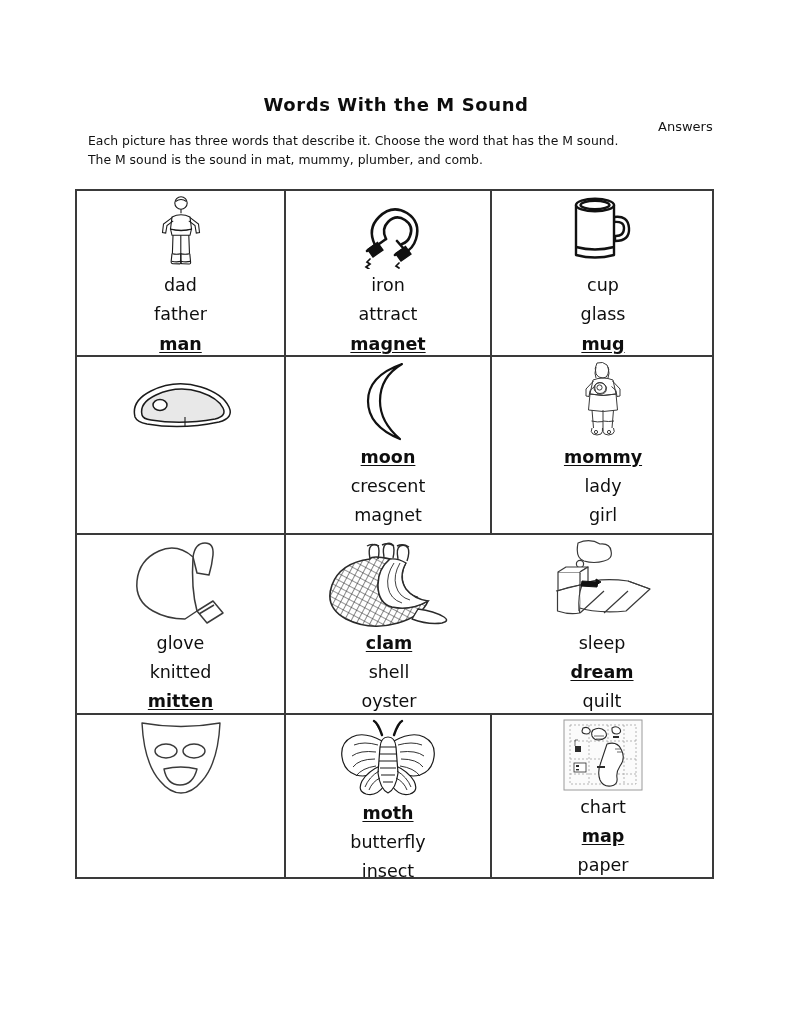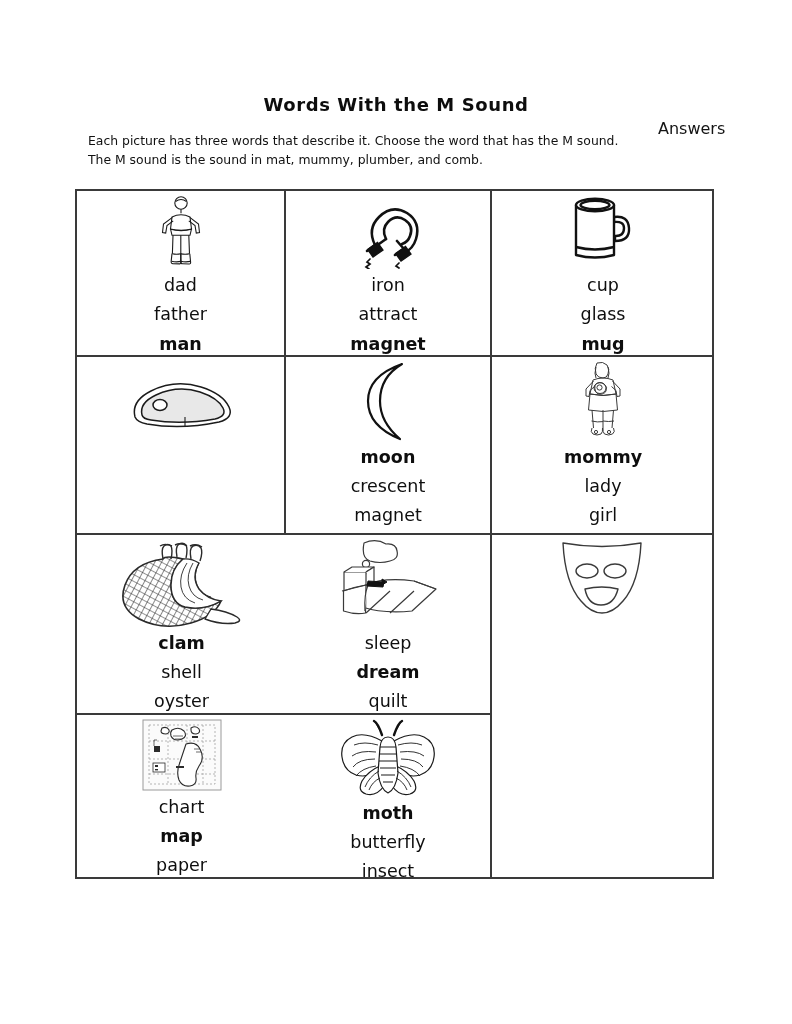--- a/index.html
+++ b/index.html
@@ -47,21 +47,21 @@
     width: 540px;
     text-align: left;
     font-size: 12.4px;
     line-height: 1.5;
     color: #111111;
   }
   .answers-label {
     position: absolute;
     left: 658px;
     top: 119px;
-    font-size: 16px;
+    font-size: 13px;
     color: #141414;
     font-weight: normal;
   }
 
   
   .grid {
     position: absolute;
     left: 75px;
     top: 189px;
     width: 639px;
@@ -101,20 +101,21 @@
     gap: 1px;
   }
   .word {
     font-size: 17.5px;
     line-height: 1.62;
     color: #0e0e0e;
     white-space: nowrap;
   }
   .word.answer {
     font-weight: bold;
+    text-decoration: underline;
     text-underline-offset: 2px;
   }
 
   
   .r1 .art { height: 74px; }
   .r2 .art { height: 80px; }
   .r3 .art { height: 88px; }
   .r4 .art { height: 80px; }
   .r2 .words .word, .r3 .words .word, .r4 .words .word { line-height: 1.6; }
 </style>
@@ -252,20 +253,37 @@
           </g>
         </svg>
       </div>
       <div class="words">
         <div class="word answer">mommy</div>
         <div class="word">lady</div>
         <div class="word">girl</div>
       </div>
     </div>
 
+    <div class="cell r3">
+      <div class="art">
+        <svg width="104" height="88" viewBox="0 0 104 88">
+          <g fill="#ffffff" stroke="#3a3a3a" stroke-width="1.5" stroke-linejoin="round">
+            <path d="M64 18 q2 -14 12 -14 q9 0 8 12 q-1 10 -4 20 l-12 -2 z"></path>
+            <path d="M64 18 q-16 -14 -34 -6 q-20 9 -22 30 q-2 20 16 30 q14 8 32 8 l12 -8 q-6 -22 -4 -54 z"></path>
+            <path d="M68 72 l16 -10 l10 12 l-16 10 z"></path>
+            <path d="M70 75 l15 -9"></path>
+          </g>
+        </svg>
+      </div>
+      <div class="words">
+        <div class="word">glove</div>
+        <div class="word">knitted</div>
+        <div class="word answer">mitten</div>
+      </div>
+    </div>
 
     <div class="cell r3 lastcol">
       <div class="art">
         <svg width="126" height="88" viewBox="0 0 126 88">
           <defs>
             <pattern id="clamhatch" width="6" height="6" patternUnits="userSpaceOnUse" patternTransform="rotate(28)">
               <path d="M0 0 v6 M0 0 h6" stroke="#2a2a2a" stroke-width="1.1" fill="none"></path>
             </pattern>
           </defs>
           <g fill="none" stroke="#2a2a2a" stroke-width="1.4" stroke-linejoin="round">
@@ -326,20 +344,50 @@
           <g fill="#ffffff" stroke="#3a3a3a" stroke-width="1.4" stroke-linejoin="round">
             <path d="M6 4 q39 7 78 0 q-2 40 -18 58 q-10 12 -21 12 q-11 0 -21 -12 q-16 -18 -18 -58 z"></path>
             <ellipse cx="30" cy="32" rx="11" ry="7"></ellipse>
             <ellipse cx="58" cy="32" rx="11" ry="7"></ellipse>
             <path d="M28 50 q17 -4 33 0 q-4 16 -17 16 q-13 0 -16 -16 z"></path>
           </g>
         </svg>
       </div>
     </div>
 
+    <div class="cell r4 lastrow">
+      <div class="art">
+        <svg width="100" height="78" viewBox="0 0 100 78">
+          <g fill="#111111" stroke="#111111" stroke-width="2.4" stroke-linecap="round">
+            <path d="M44 16 q-4 -12 -8 -14"></path>
+            <path d="M56 16 q4 -12 8 -14"></path>
+          </g>
+          <g fill="#ffffff" stroke="#1b1b1b" stroke-width="1.2" stroke-linejoin="round">
+            <path d="M44 22 q-18 -10 -30 -4 q-12 6 -10 20 q2 14 14 18 q14 4 26 -8 z"></path>
+            <path d="M56 22 q18 -10 30 -4 q12 6 10 20 q-2 14 -14 18 q-14 4 -26 -8 z"></path>
+            <path d="M44 46 q-14 6 -20 16 q-5 10 4 13 q10 3 18 -8 z"></path>
+            <path d="M56 46 q14 6 20 16 q5 10 -4 13 q-10 3 -18 -8 z"></path>
+            <path d="M50 18 q7 0 8 10 l2 26 q-2 16 -10 20 q-8 -4 -10 -20 l2 -26 q1 -10 8 -10 z"></path>
+            <path d="M42 28 h16 M41 35 h18 M41 42 h18 M42 49 h16 M43 56 h14 M45 63 h10"></path>
+          </g>
+          <g fill="none" stroke="#1b1b1b" stroke-width="0.9">
+            <path d="M40 26 q-14 -4 -24 0 M38 33 q-16 -2 -24 4 M37 40 q-16 0 -22 8 M38 47 q-14 2 -20 10"></path>
+            <path d="M60 26 q14 -4 24 0 M62 33 q16 -2 24 4 M63 40 q16 0 22 8 M62 47 q14 2 20 10"></path>
+            <path d="M41 52 q-10 6 -14 16 M42 59 q-8 4 -11 12"></path>
+            <path d="M59 52 q10 6 14 16 M58 59 q8 4 11 12"></path>
+          </g>
+        </svg>
+      </div>
+      <div class="words">
+        <div class="word answer">moth</div>
+        <div class="word">butterfly</div>
+        <div class="word">insect</div>
+      </div>
+    </div>
+
     <div class="cell r4 lastrow lastcol">
       <div class="art">
         <svg width="80" height="72" viewBox="0 0 80 72">
           <rect x="1" y="1" width="78" height="70" fill="#fbfbfb" stroke="#9a9a9a" stroke-width="1"></rect>
           <g stroke="#9a9a9a" stroke-width="0.7" stroke-dasharray="2 2" fill="none">
             <rect x="7" y="6" width="66" height="59"></rect>
             <path d="M7 22 h66 M7 40 h66 M7 55 h66"></path>
             <path d="M26 6 v59 M45 6 v59 M61 6 v59"></path>
           </g>
           <g fill="#ffffff" stroke="#2b2b2b" stroke-width="1.1" stroke-linejoin="round">
@@ -363,44 +411,14 @@
           </g>
         </svg>
       </div>
       <div class="words">
         <div class="word">chart</div>
         <div class="word answer">map</div>
         <div class="word">paper</div>
       </div>
     </div>
 
-    <div class="cell r4 lastrow">
-      <div class="art">
-        <svg width="100" height="78" viewBox="0 0 100 78">
-          <g fill="#111111" stroke="#111111" stroke-width="2.4" stroke-linecap="round">
-            <path d="M44 16 q-4 -12 -8 -14"></path>
-            <path d="M56 16 q4 -12 8 -14"></path>
-          </g>
-          <g fill="#ffffff" stroke="#1b1b1b" stroke-width="1.2" stroke-linejoin="round">
-            <path d="M44 22 q-18 -10 -30 -4 q-12 6 -10 20 q2 14 14 18 q14 4 26 -8 z"></path>
-            <path d="M56 22 q18 -10 30 -4 q12 6 10 20 q-2 14 -14 18 q-14 4 -26 -8 z"></path>
-            <path d="M44 46 q-14 6 -20 16 q-5 10 4 13 q10 3 18 -8 z"></path>
-            <path d="M56 46 q14 6 20 16 q5 10 -4 13 q-10 3 -18 -8 z"></path>
-            <path d="M50 18 q7 0 8 10 l2 26 q-2 16 -10 20 q-8 -4 -10 -20 l2 -26 q1 -10 8 -10 z"></path>
-            <path d="M42 28 h16 M41 35 h18 M41 42 h18 M42 49 h16 M43 56 h14 M45 63 h10"></path>
-          </g>
-          <g fill="none" stroke="#1b1b1b" stroke-width="0.9">
-            <path d="M40 26 q-14 -4 -24 0 M38 33 q-16 -2 -24 4 M37 40 q-16 0 -22 8 M38 47 q-14 2 -20 10"></path>
-            <path d="M60 26 q14 -4 24 0 M62 33 q16 -2 24 4 M63 40 q16 0 22 8 M62 47 q14 2 20 10"></path>
-            <path d="M41 52 q-10 6 -14 16 M42 59 q-8 4 -11 12"></path>
-            <path d="M59 52 q10 6 14 16 M58 59 q8 4 11 12"></path>
-          </g>
-        </svg>
-      </div>
-      <div class="words">
-        <div class="word answer">moth</div>
-        <div class="word">butterfly</div>
-        <div class="word">insect</div>
-      </div>
-    </div>
-
   </div>
 </div>
 
 </body></html>

